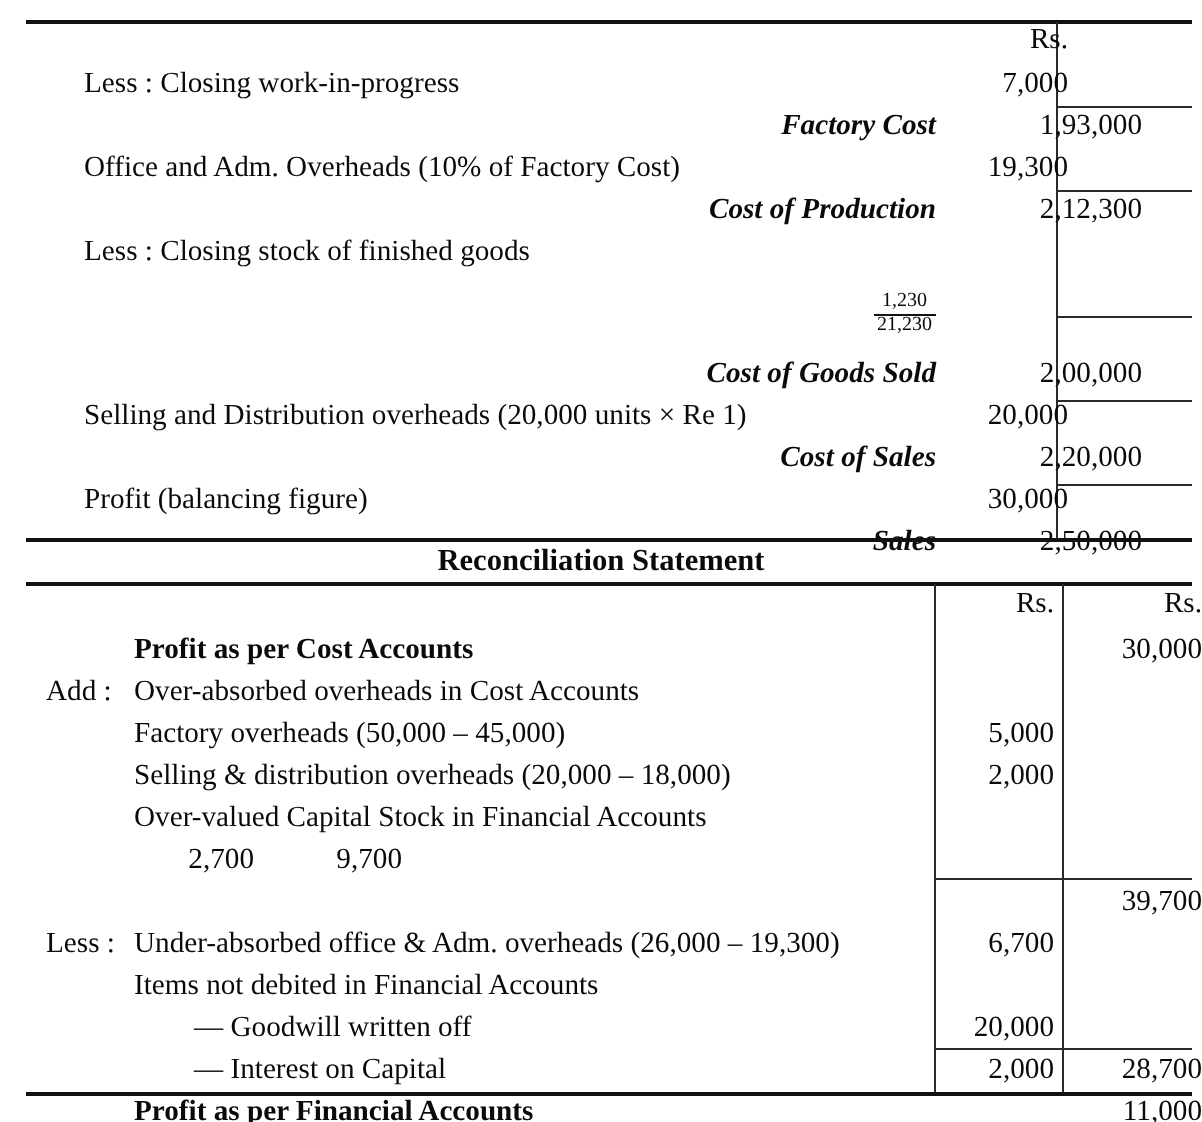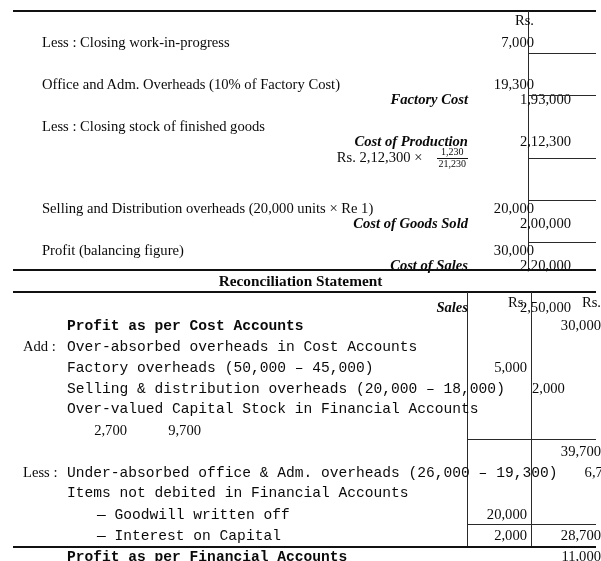--- a/index.html
+++ b/index.html
@@ -65,21 +65,20 @@
     padding-right: 5px;
     white-space: nowrap;
   }
 
   .desc .indent1 { padding-left: 29px; display: inline-block; }
   .desc.sub {
     text-align: right;
     padding-right: 37px;
     font-style: italic;
     font-weight: bold;
-    margin-top: 36px;
   }
 
   
   .fracline {
     height: 40px;
   }
   .fracline .desc {
     line-height: 40px;
     text-align: right;
     padding-right: 175px;
@@ -115,21 +114,20 @@
     font-size: 14.6px;
     line-height: 21px;
     padding-left: 10px;
     white-space: nowrap;
   }
   .row2 .desc2 {
     flex: 0 0 400px;
     font-size: 14.6px;
     line-height: 21px;
     white-space: nowrap;
-    font-family: Liberation Mono, monospace;
   }
   .row2 .amt1, .row2 .amt2 {
     flex: 0 0 auto;
     width: 60px;
     text-align: right;
     font-size: 14.6px;
     line-height: 21px;
     white-space: nowrap;
   }
   .row2 .amt1 { padding-right: 6px; margin-right: 6px; }
@@ -181,21 +179,21 @@
       <div class="desc sub">Cost of Production</div>
       <div class="amt">2,12,300</div>
     </div>
 
     <div class="row">
       <div class="desc"><span class="indent1">Less : Closing stock of finished goods</span></div>
       <div class="amt"></div>
     </div>
 
     <div class="row fracline">
-      <div class="desc"><span>Rs. 2,12,300 ×</span><span class="frac"><span class="num">1,230</span><span class="den">21,230</span></span></div>
+      <div class="desc"><span class="frac"><span class="num">1,230</span><span class="den">21,230</span></span></div>
 
     </div>
 
     <div class="row">
       <div class="desc sub">Cost of Goods Sold</div>
       <div class="amt">2,00,000</div>
     </div>
 
     <div class="row">
       <div class="desc"><span class="indent1">Selling and Distribution overheads (20,000 units  × Re 1)</span></div>

